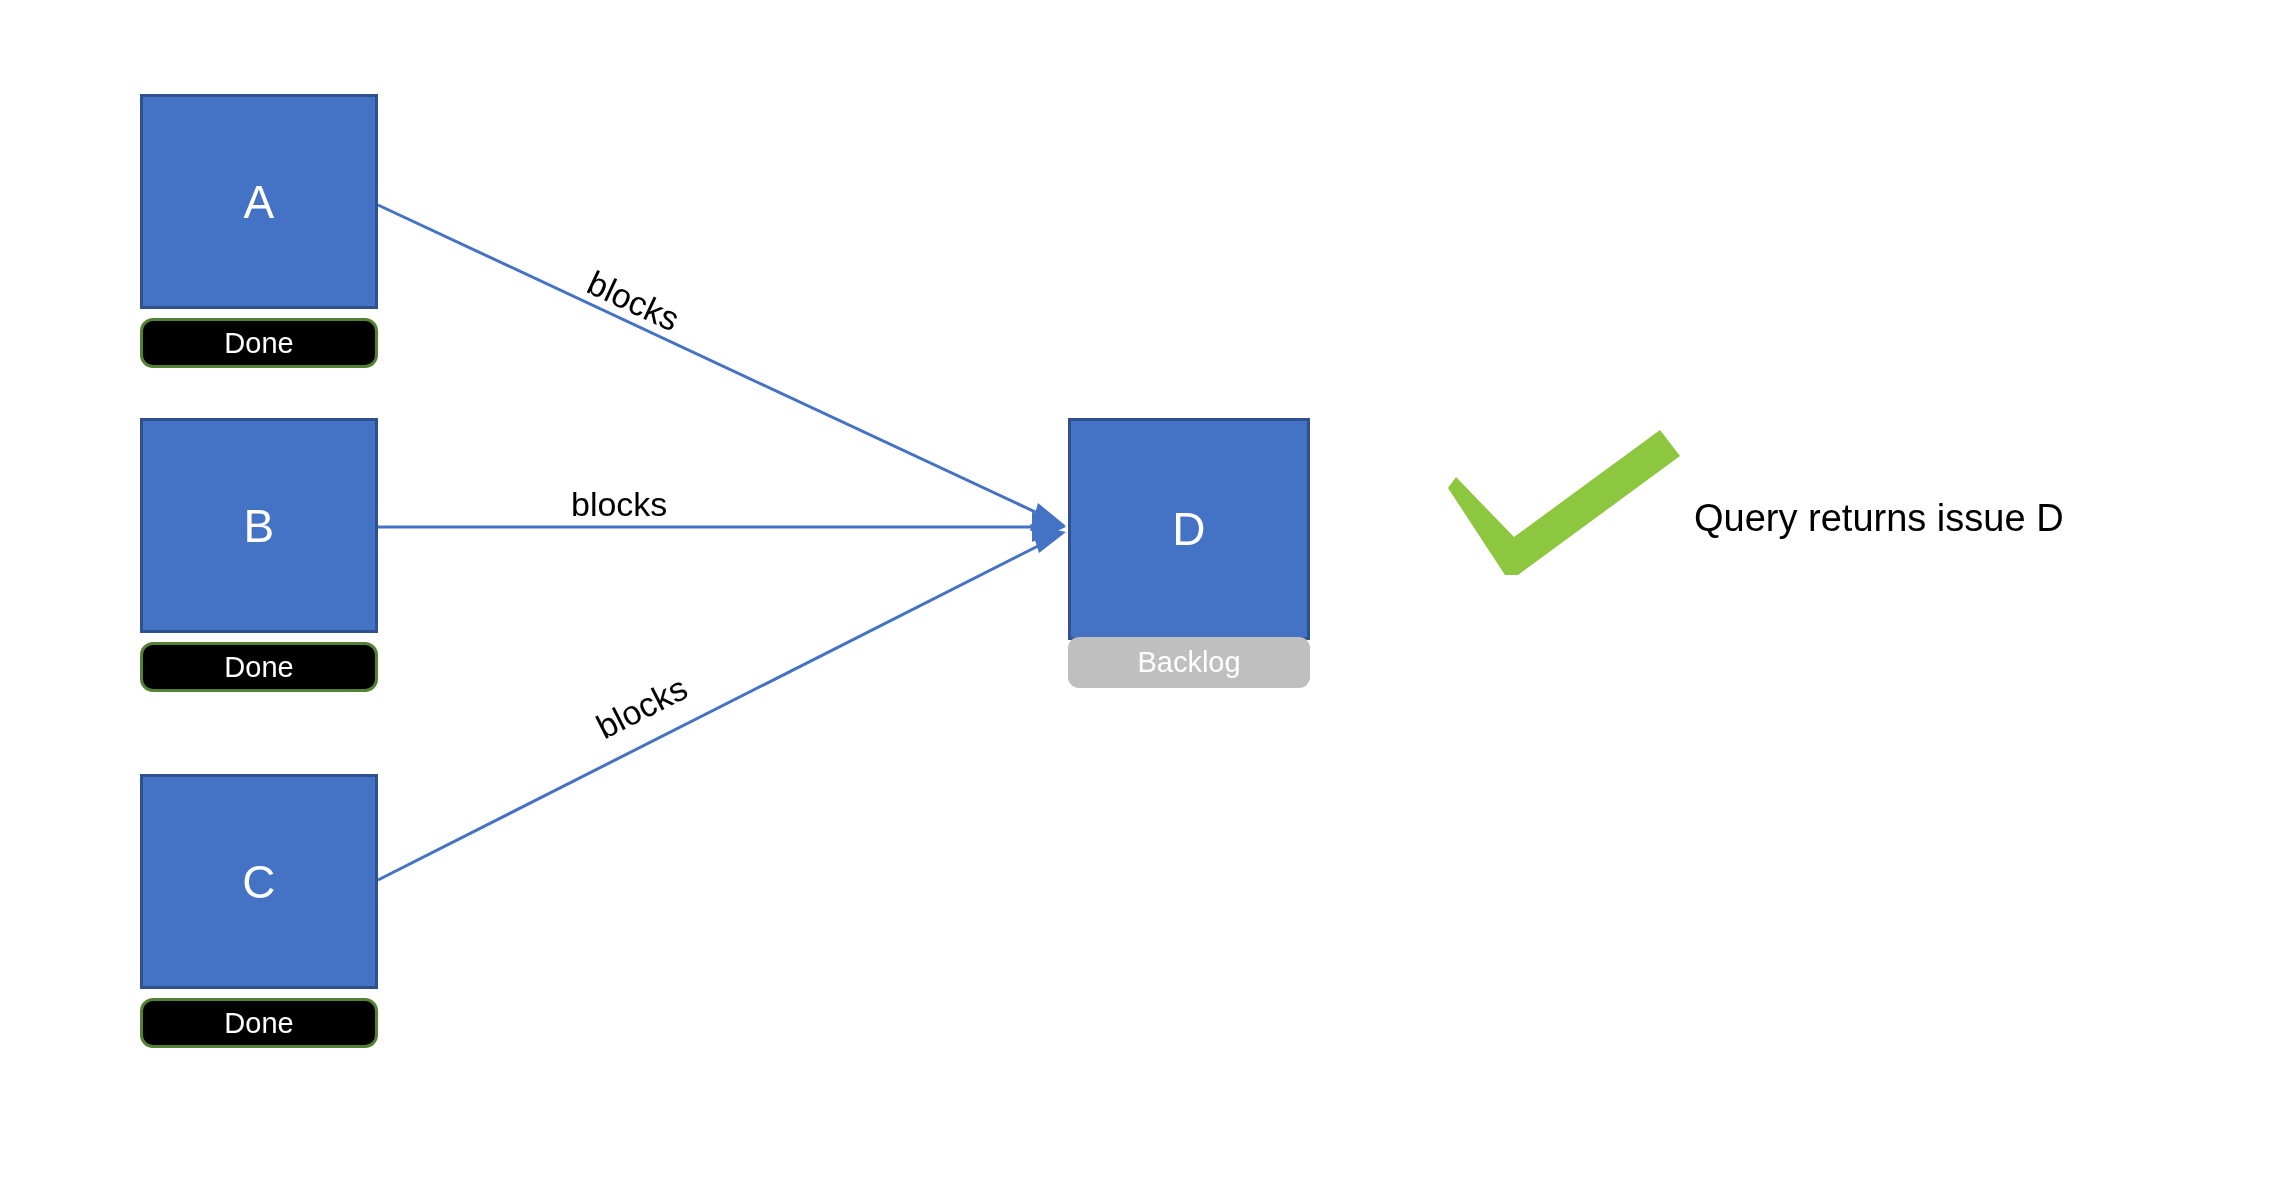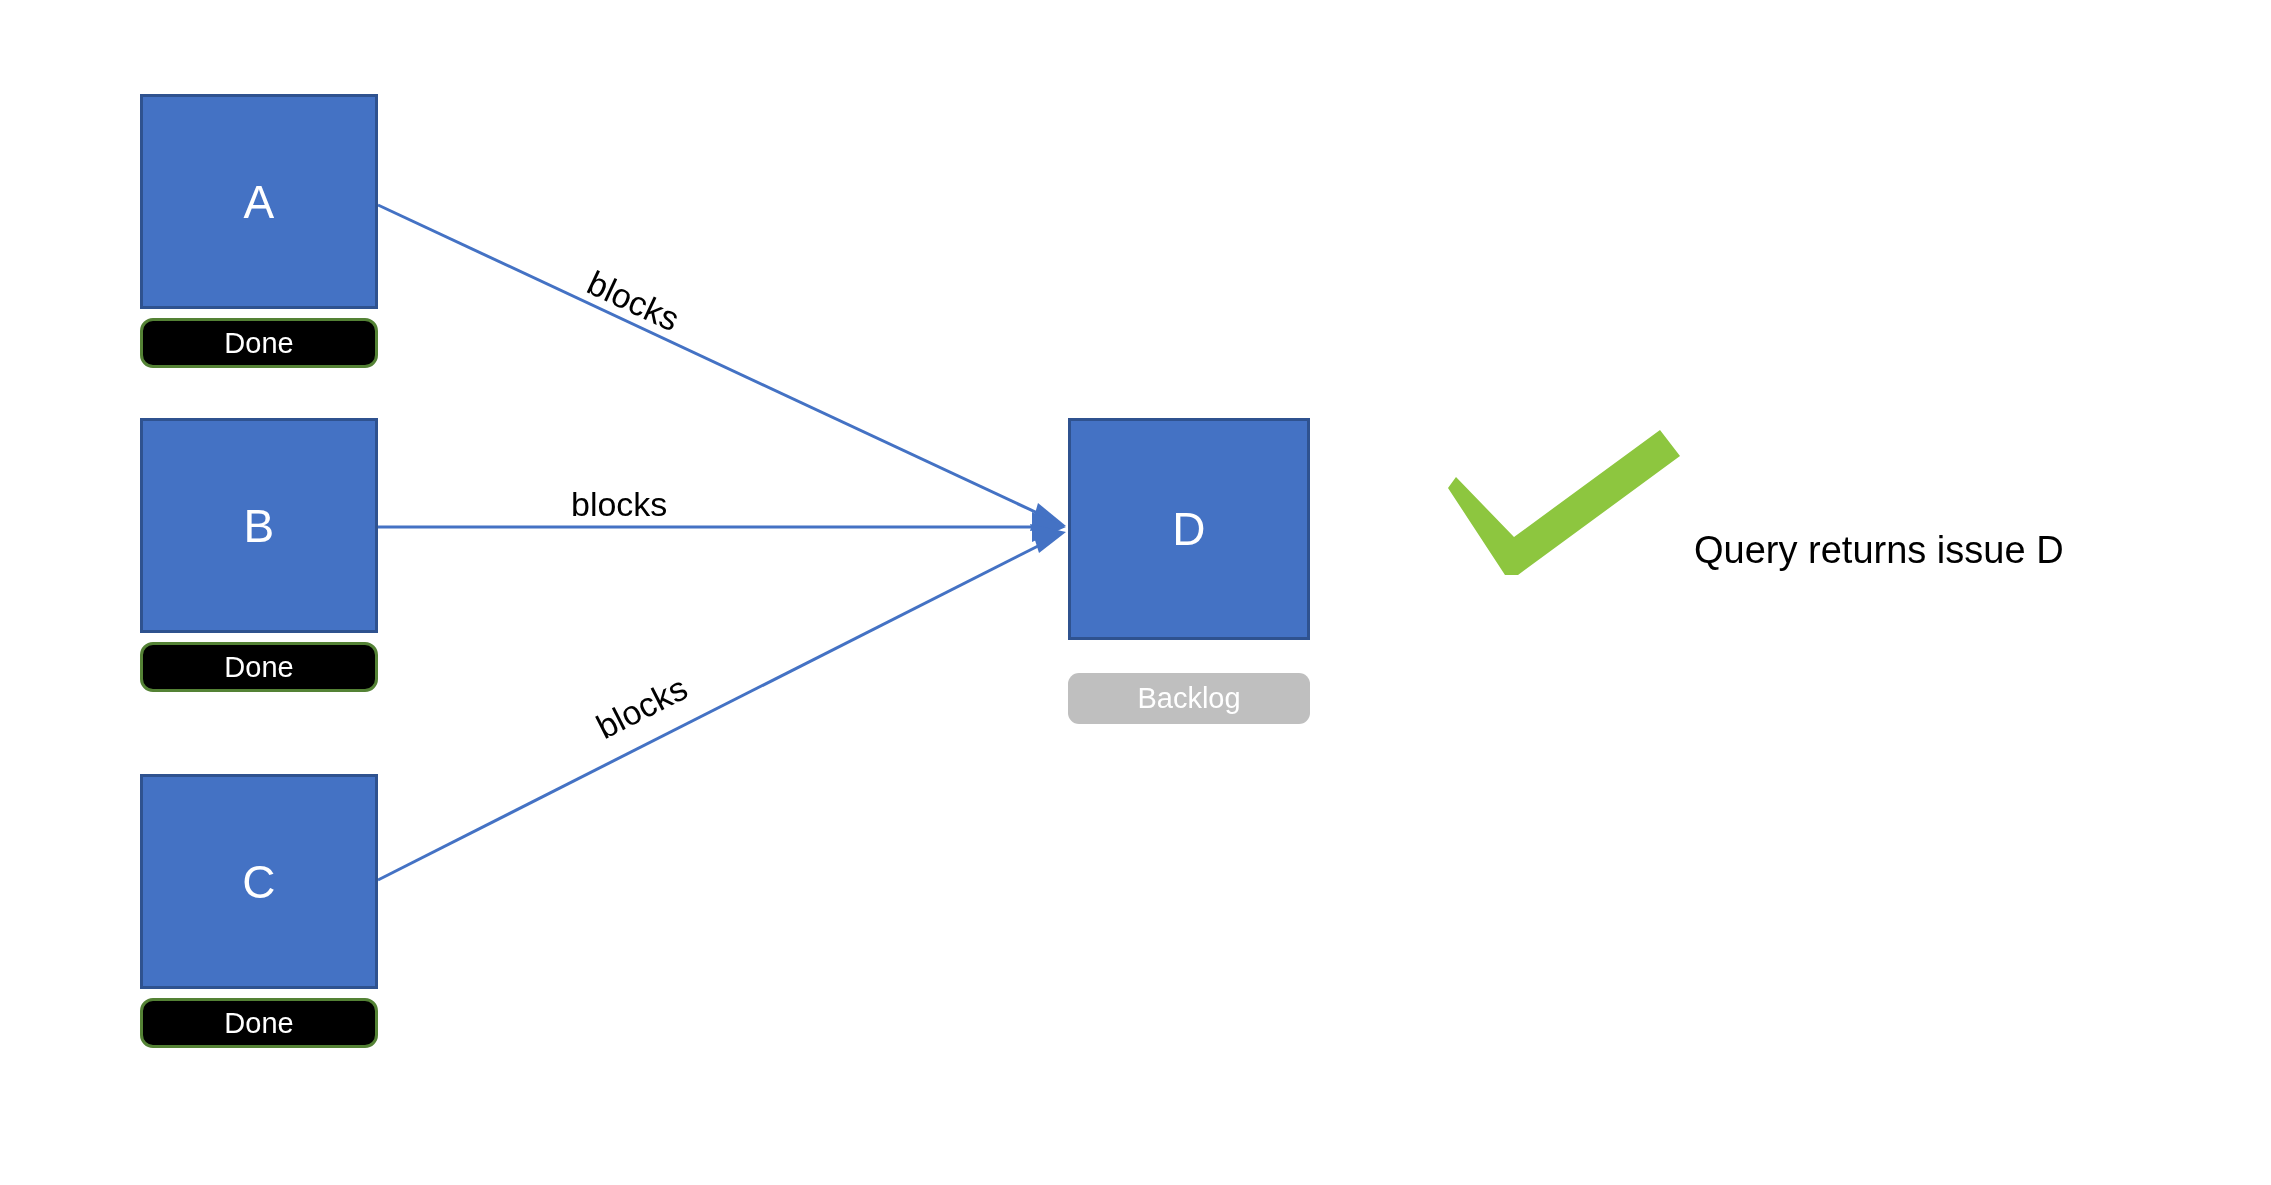--- a/index.html
+++ b/index.html
@@ -97,21 +97,21 @@
   #check-icon {
     position: absolute;
     left: 1448px;
     top: 430px;
     width: 232px;
     height: 150px;
   }
   #annotation-text {
     position: absolute;
     left: 1694px;
-    top: 531px;
+    top: 499px;
     font-size: 38px;
     color: #000000;
     line-height: 1;
     white-space: nowrap;
     user-select: none;
   }
 </style>
 </head>
 <body>
 
@@ -149,21 +149,21 @@
   <div class="node" style="left:140px; top:774px; width:238px; height:215px;">
     <span class="node-label">C</span>
   </div>
   <div class="badge badge-done" style="left:140px; top:998px; width:238px; height:50px;">
     <span class="badge-label">Done</span>
   </div>
 
   <div class="node" style="left:1068px; top:418px; width:242px; height:222px;">
     <span class="node-label">D</span>
   </div>
-  <div class="badge badge-backlog" style="left:1068px; top:673px; width:242px; height:51px;">
+  <div class="badge badge-backlog" style="left:1068px; top:637px; width:242px; height:51px;">
     <span class="badge-label">Backlog</span>
   </div>
 
   <div class="edge-label" style="left:597px; top:265px; transform:rotate(25deg); transform-origin:left top;">blocks</div>
 
   <div class="edge-label" style="left:571px; top:487px;">blocks</div>
 
   <div class="edge-label" style="left:591px; top:714px; transform:rotate(-27deg); transform-origin:left top;">blocks</div>
 
   <svg id="check-icon" viewBox="0 0 232 150" xmlns="http://www.w3.org/2000/svg">

